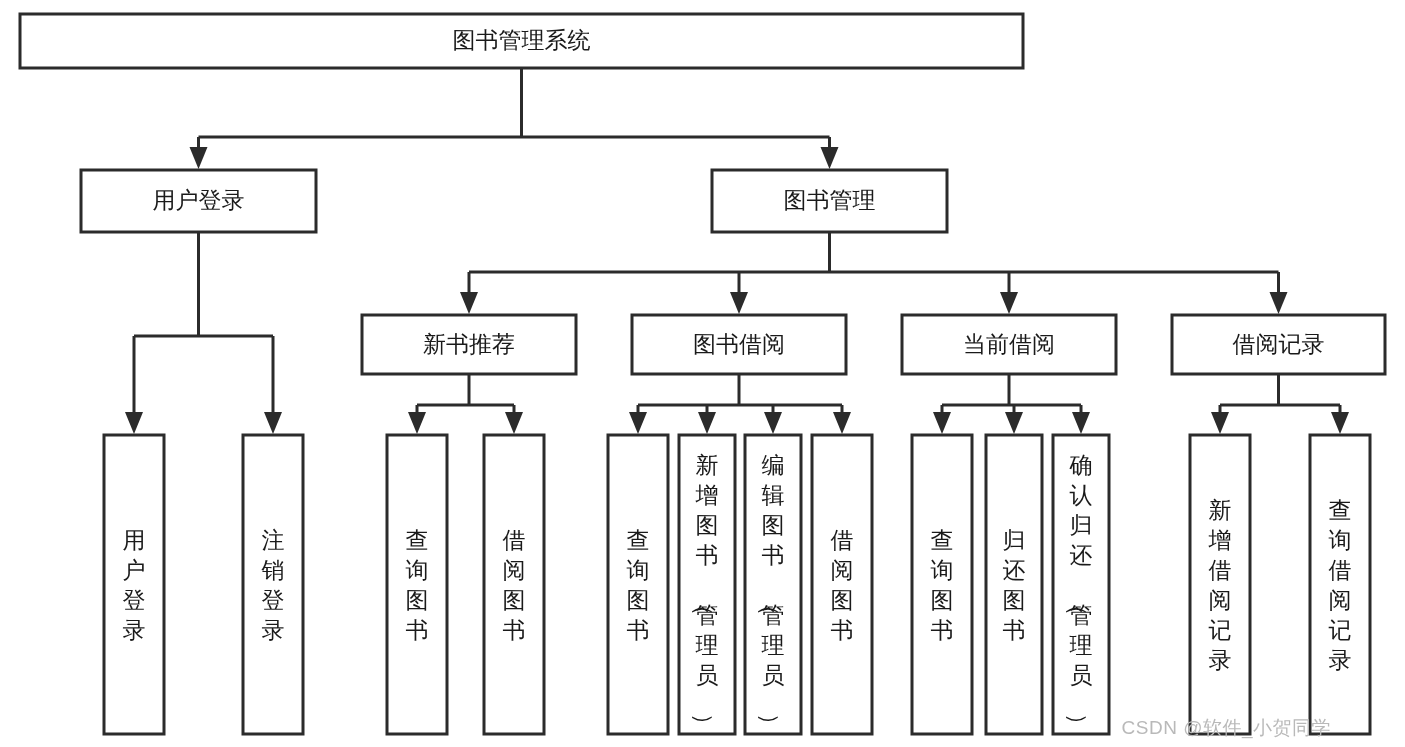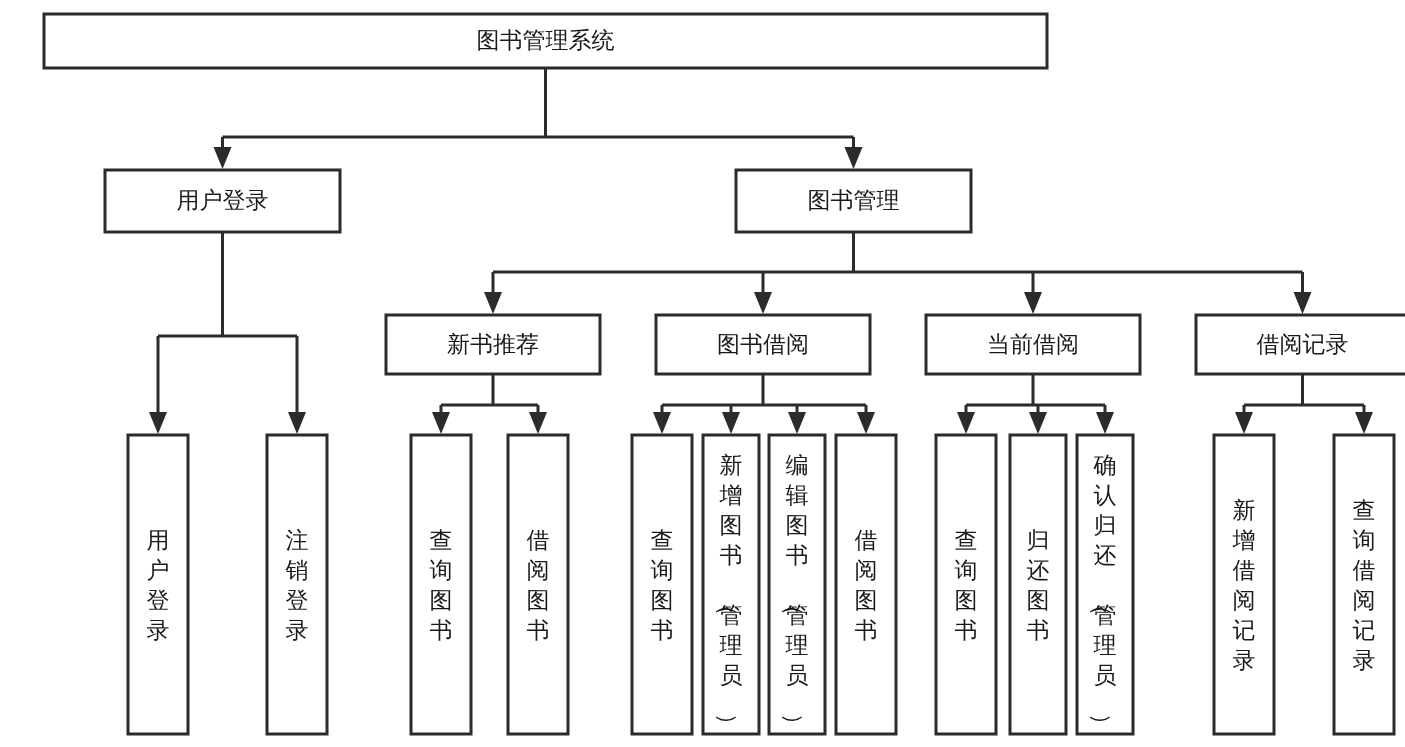--- a/index.html
+++ b/index.html
@@ -11,21 +11,20 @@
     width: 1405px;
     height: 747px;
     font-family: "Liberation Sans", "DejaVu Sans", sans-serif;
     overflow: hidden;
     position: relative;
   }
   #diagram-root {
     position: relative;
     width: 1343px;
     height: 747px;
-    margin-left: 24px;
   }
   svg.flow {
     position: absolute;
     left: 0;
     top: 0;
     width: 1405px;
     height: 747px;
   }
   .node-rect {
     fill: #ffffff;
@@ -201,13 +200,14 @@
         <g>
           <rect class="node-rect" x="1190" y="435" width="60" height="299"></rect>
           <text class="node-label-v" x="1220" y="517.9"><tspan x="1220" dy="0">新</tspan><tspan x="1220" dy="30">增</tspan><tspan x="1220" dy="30">借</tspan><tspan x="1220" dy="30">阅</tspan><tspan x="1220" dy="30">记</tspan><tspan x="1220" dy="30">录</tspan></text>
         </g>
         <g>
           <rect class="node-rect" x="1310" y="435" width="60" height="299"></rect>
           <text class="node-label-v" x="1340" y="517.9"><tspan x="1340" dy="0">查</tspan><tspan x="1340" dy="30">询</tspan><tspan x="1340" dy="30">借</tspan><tspan x="1340" dy="30">阅</tspan><tspan x="1340" dy="30">记</tspan><tspan x="1340" dy="30">录</tspan></text>
         </g>
       </g>
   </svg>
+  <div class="watermark">CSDN @软件_小贺同学</div>
 </div>
 
 </body></html>

